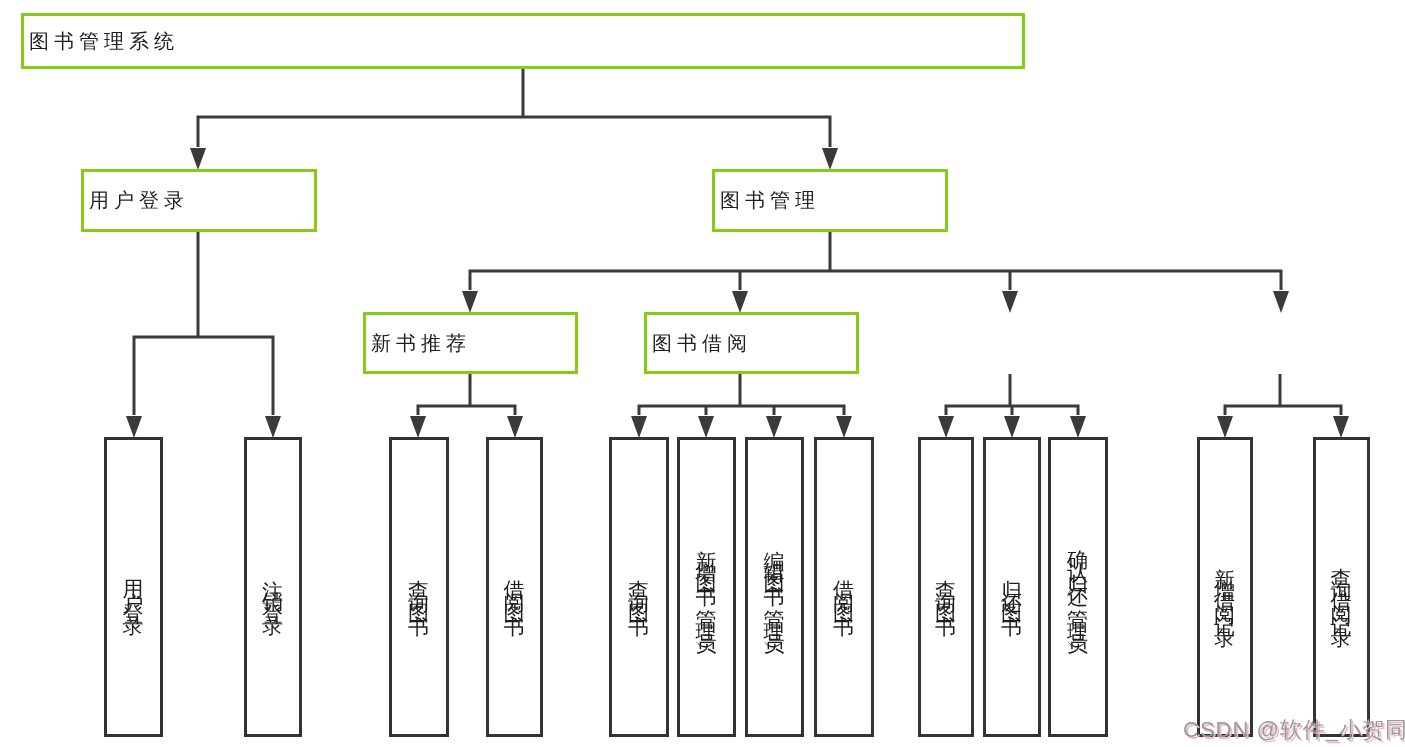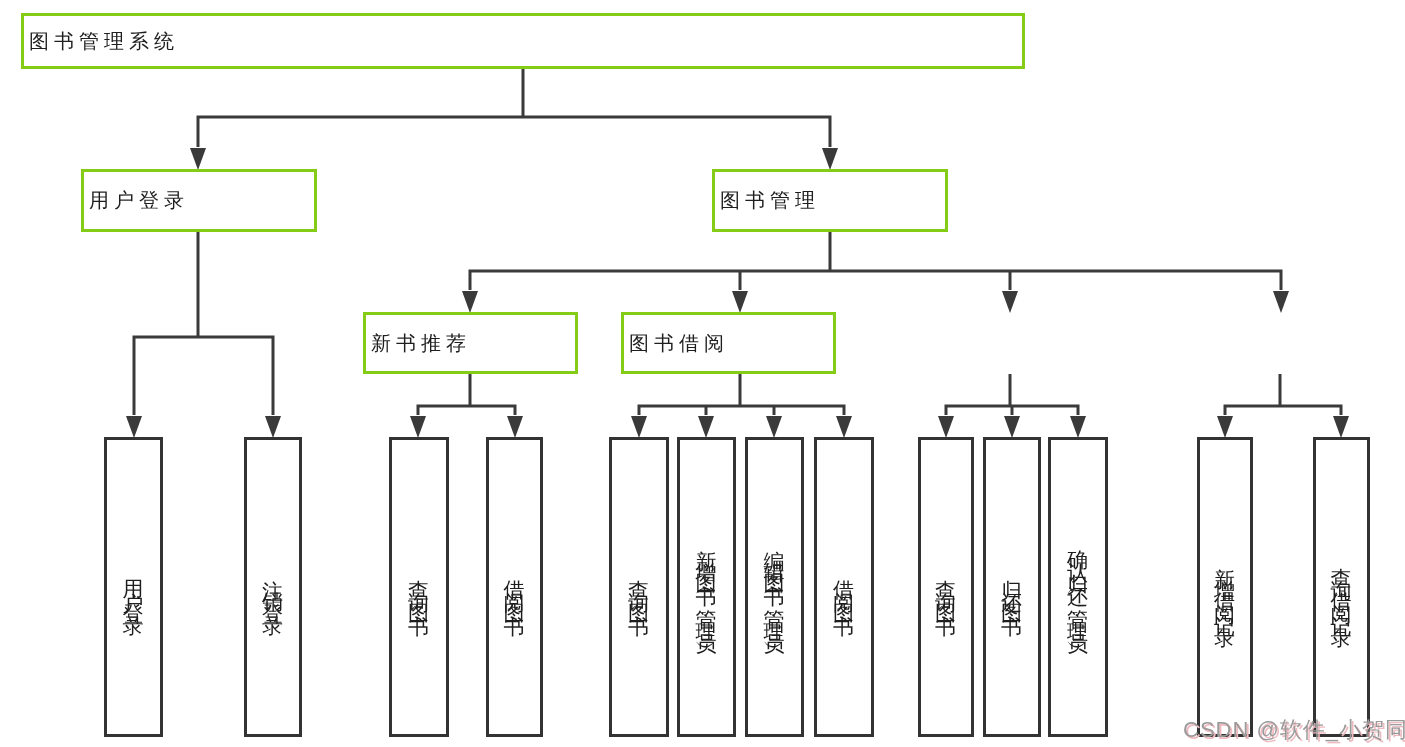--- a/index.html
+++ b/index.html
@@ -137,21 +137,21 @@
   <div class="box hbox l1-box" style="left:81px;">
     <span>用户登录</span>
   </div>
   <div class="box hbox l1-box" style="left:712px;">
     <span>图书管理</span>
   </div>
 
   <div class="box hbox l2-box" style="left:363px;">
     <span>新书推荐</span>
   </div>
-  <div class="box hbox l2-box" style="left:621px;">
+  <div class="box hbox l2-box" style="left:644px;">
     <span>图书借阅</span>
   </div>
 
   <div class="leaf" style="left:104px;width:59px;">
     <span>用户登录</span>
   </div>
   <div class="leaf" style="left:244px;width:58px;">
     <span>注销登录</span>
   </div>
 

